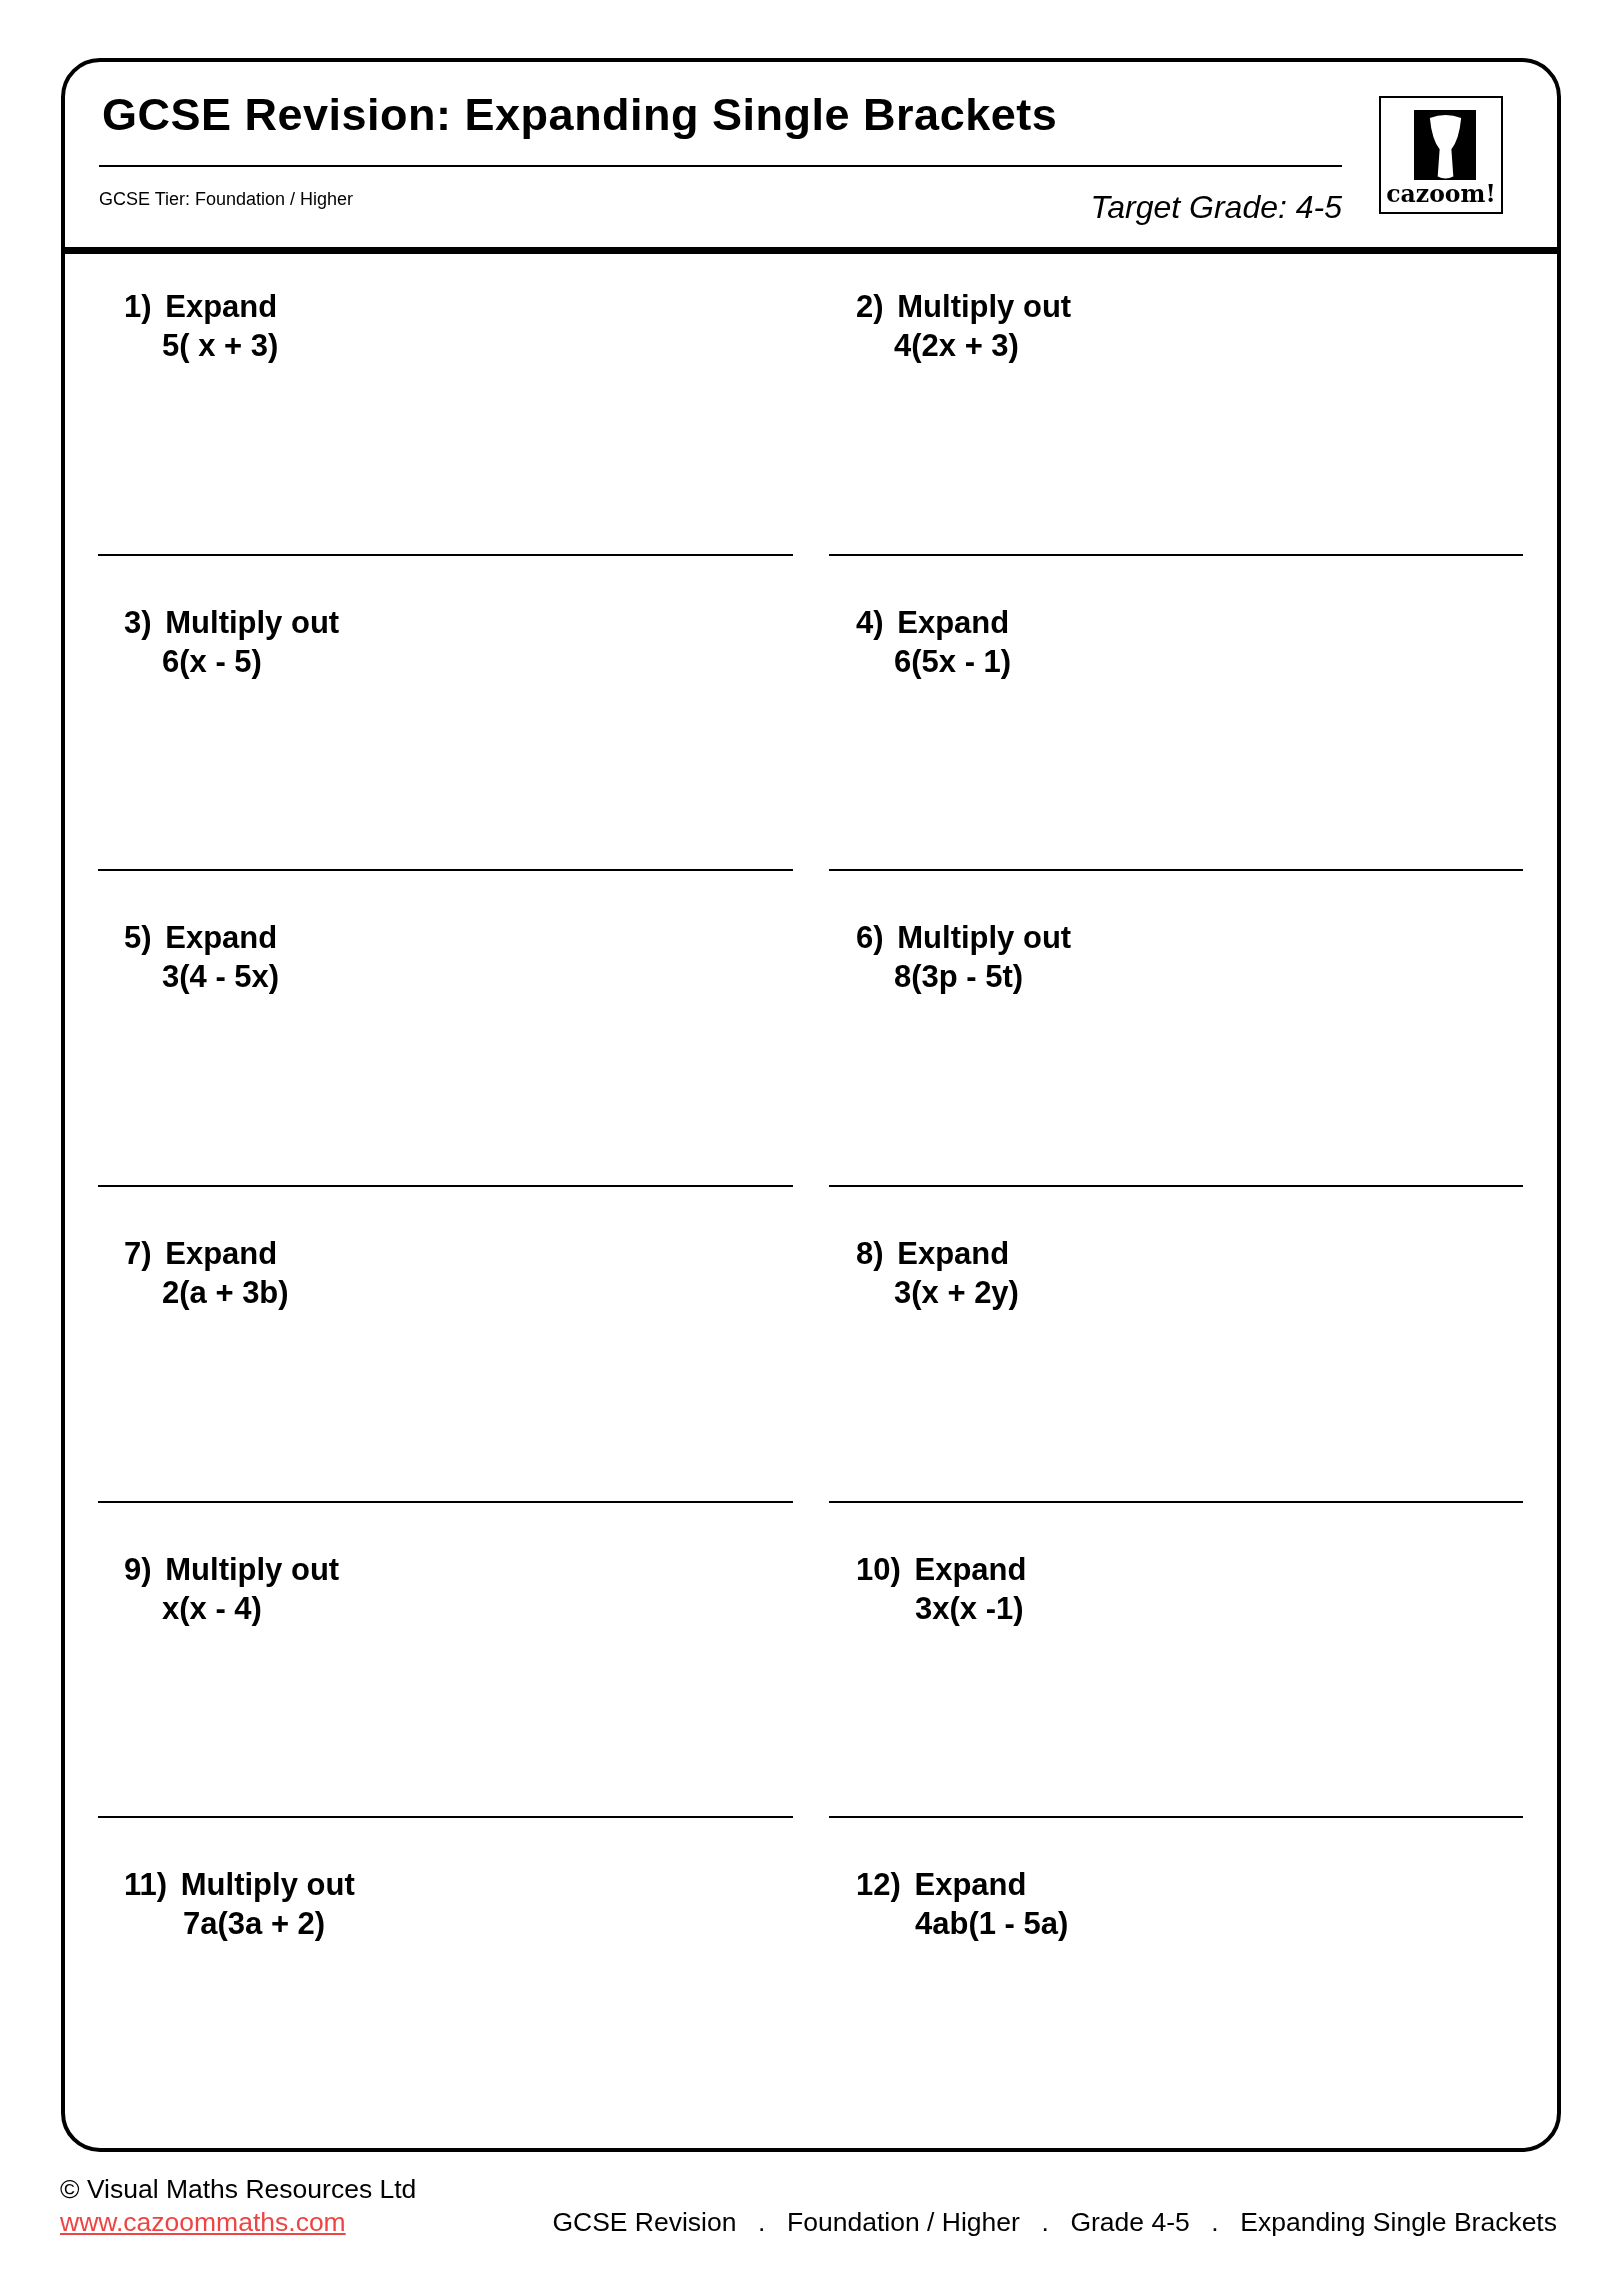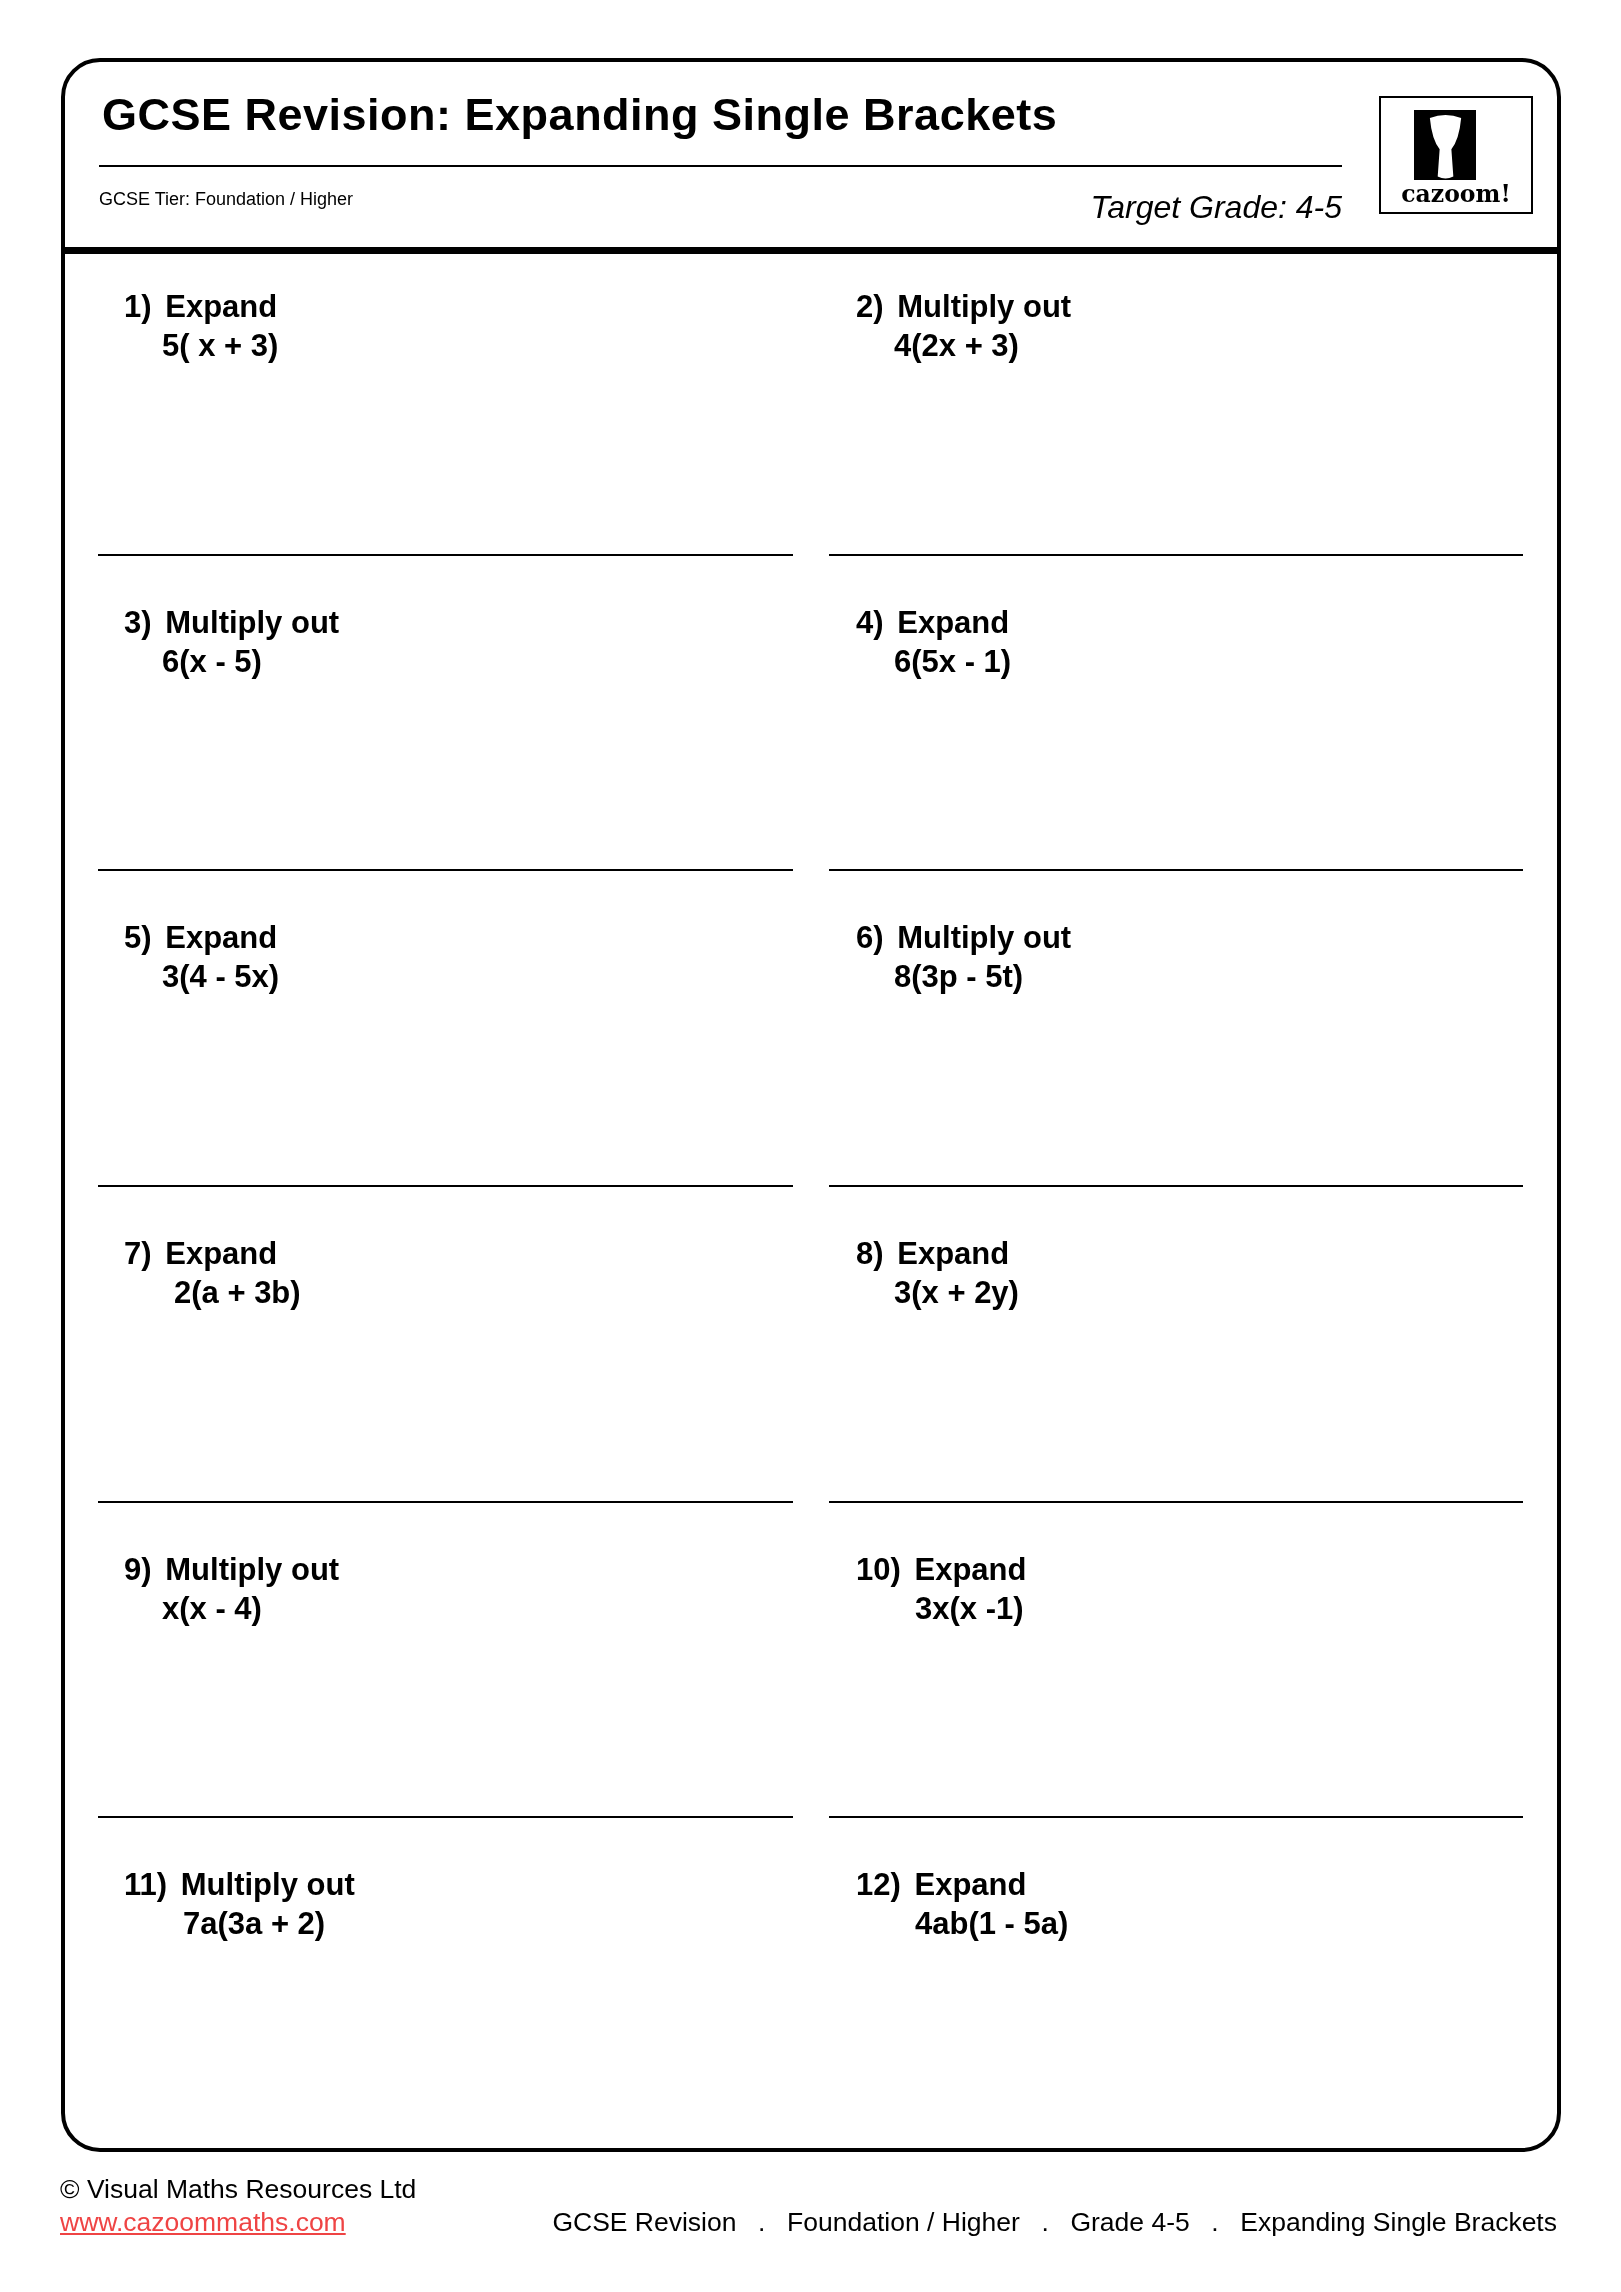--- a/index.html
+++ b/index.html
@@ -5,21 +5,21 @@
   html, body { margin:0; padding:0; background:#ffffff; }
   body { width:1621px; height:2293px; position:relative; overflow:hidden;
          font-family:"Liberation Sans", "DejaVu Sans", sans-serif; color:#000; }
   .frame { position:absolute; left:61px; top:58px; width:1500px; height:2094px;
            box-sizing:border-box; border:4.9px solid #000; border-radius:39px; }
   .title { position:absolute; left:102px; top:89px; font-size:45px; font-weight:bold;
            letter-spacing:0.5px; white-space:nowrap; }
   .title-rule { position:absolute; left:99px; top:165px; width:1243px; height:2px; background:#000; }
   .tier { position:absolute; left:99px; top:189px; font-size:18px; white-space:nowrap;text-align:center; }
   .grade { position:absolute; right:279px; top:189px; font-size:32px; white-space:nowrap;font-style:italic; }
-  .logo { position:absolute; left:1379px; top:96px; width:154px; height:118px;
+  .logo { position:absolute; left:1379px; top:96px; width:124px; height:118px;
           box-sizing:border-box; border:2px solid #000; background:#fff; }
   .logo .sq { position:absolute; left:33px; top:11.8px; width:62px; height:70px; background:#000; }
   .logo svg { position:absolute; left:0; top:0; }
   .logo .word { position:absolute; left:0; right:0; top:82px; text-align:center;
                 font-family:"DejaVu Serif", "Liberation Serif", serif; font-weight:bold;
                 font-size:23.5px; letter-spacing:0px; }
   .head-rule { position:absolute; left:63px; top:247px; width:1496px; height:6.9px; background:#000; }
 
   .problem { position:absolute; width:686px; }
   .problem .line1 { position:absolute; left:13px; top:0; font-size:31px; font-weight:bold; white-space:nowrap; }
@@ -82,21 +82,21 @@
 </div>
 <div class="problem" style="left:843px; top:920px;">
   <div class="line1"><span class="num">6)</span><span class="verb">Multiply out</span></div>
   <div class="expr" style="left:51px;">8(3p - 5t)</div>
 </div>
 <div class="rule" style="left:98px; top:1185px; width:695px;"></div>
 <div class="rule" style="left:829px; top:1185px; width:694px;"></div>
 
 <div class="problem" style="left:111px; top:1236px;">
   <div class="line1"><span class="num">7)</span><span class="verb">Expand</span></div>
-  <div class="expr" style="left:51px;margin-left:12px;">2(a + 3b)</div>
+  <div class="expr" style="left:51px;">2(a + 3b)</div>
 </div>
 <div class="problem" style="left:843px; top:1236px;">
   <div class="line1"><span class="num">8)</span><span class="verb">Expand</span></div>
   <div class="expr" style="left:51px;">3(x + 2y)</div>
 </div>
 <div class="rule" style="left:98px; top:1501px; width:695px;"></div>
 <div class="rule" style="left:829px; top:1501px; width:694px;"></div>
 
 <div class="problem" style="left:111px; top:1552px;">
   <div class="line1"><span class="num">9)</span><span class="verb">Multiply out</span></div>

